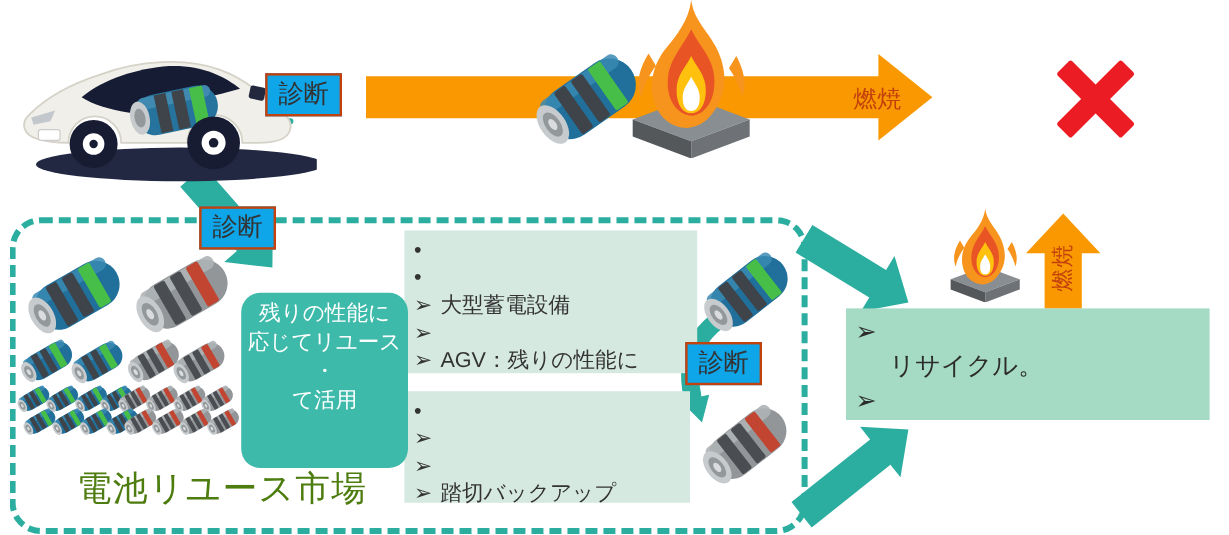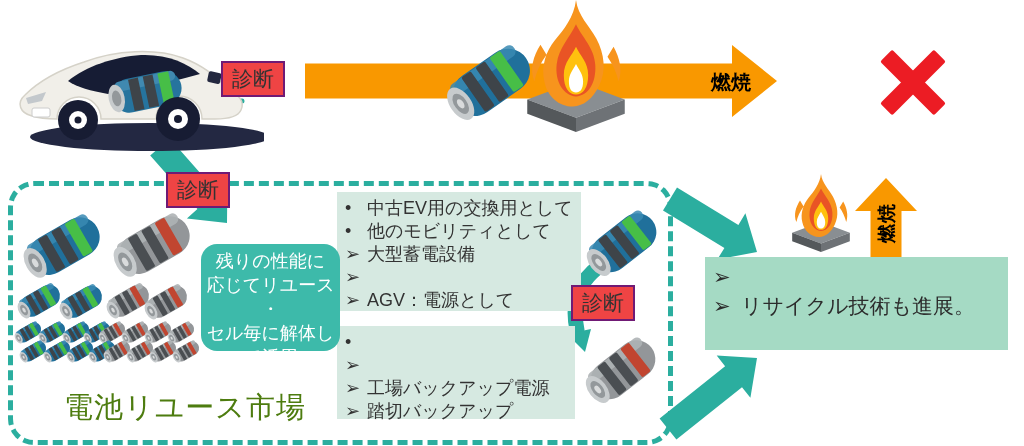--- a/index.html
+++ b/index.html
@@ -9,39 +9,39 @@
   }
   .abs{position:absolute;}
   
   .dashed-box{
     left:8px;top:181px;width:655px;height:254px;
     border:5px dashed #2BAE9F;border-radius:26px;background:#ffffff;
   }
   .fxsvg{left:0;top:0;width:1024px;height:446px;}
   
   .badge{
-    background:#ef4444;border:2px solid #701a75;color:#333;
+    background:#0ea5e9;border:2px solid #c2410c;color:#333;
     font-size:21px;line-height:1.25;padding:3px 9px;white-space:nowrap;
   }
   
   .mint{background:#D6E9E1;color:#333;padding:5px 6px 4px 8px;box-sizing:border-box;}
   .mint .li{display:flex;font-size:18px;line-height:23px;white-space:nowrap;}
   .mint .blt{display:inline-block;min-width:22px;text-align:left;}
   .panel{background:#A5DAC4;color:#2c2c2c;padding:5px 8px;box-sizing:border-box;}
   .panel .li{display:flex;font-size:21px;line-height:29px;white-space:nowrap;}
   .panel .blt{display:inline-block;min-width:28px;}
   
   .policy{
-    left:201px;top:244px;width:139px;height:107px;border-radius:16px;
+    left:201px;top:244px;width:139px;height:146px;border-radius:16px;
     background:#3DBAAA;color:#fff;text-align:center;padding-top:5px;box-sizing:border-box;
   }
   .policy div{font-size:18px;line-height:24px;white-space:nowrap;}
   .market-title{left:64px;top:388px;font-size:29px;letter-spacing:1px;color:#4d7c0f;white-space:nowrap;}
   
-  .burn-label{color:#000000;font-weight:bold;font-size:20px;white-space:nowrap;}
+  .burn-label{color:#c2410c;font-weight:normal;font-size:20px;white-space:nowrap;}
   .burn-vert{
     left:866px;top:202px;width:42px;height:42px;line-height:42px;text-align:center;
     transform:rotate(-90deg);font-size:19px;letter-spacing:1px;
   }
   
   .cross{left:884px;top:51px;width:58px;height:62px;}
   .cross .bar{position:absolute;left:-9px;top:23px;width:76px;height:17px;background:#EC1C24;border-radius:2px;}
   .cross .b1{transform:rotate(45deg);}
   .cross .b2{transform:rotate(-45deg);}
   .smoke{background:#ffffff;border-radius:3px;}
@@ -210,74 +210,70 @@
     <circle cx="166" cy="95" r="22" fill="#171C33"></circle>
       <circle cx="166" cy="95" r="10" fill="#ffffff"></circle>
       <circle cx="166" cy="95" r="4" fill="#171C33"></circle>
     <rect x="196" y="48" width="13" height="11" rx="2" fill="#23283F" transform="rotate(12 202 53)"></rect>
     <rect x="20" y="84" width="18" height="9" rx="2" fill="#ffffff" stroke="#cccccc"></rect>
   </svg>
 
   <div class="mint abs" style="left:337px;top:192px;width:244px;height:119px">
     <div class="li">
         <span class="blt">•</span>
-        <span>中古EV用の交換用として</span>
       </div>
     <div class="li">
         <span class="blt">•</span>
-        <span>他のモビリティとして</span>
       </div>
     <div class="li">
         <span class="blt">➢</span>
         <span>大型蓄電設備</span>
       </div>
     <div class="li">
         <span class="blt">➢</span>
       </div>
     <div class="li">
         <span class="blt">➢</span>
-        <span>AGV：電源として</span>
+        <span>AGV：残りの性能に</span>
       </div>
   </div>
 
   <div class="mint abs" style="left:337px;top:326px;width:238px;height:93px">
     <div class="li">
         <span class="blt">•</span>
       </div>
     <div class="li">
         <span class="blt">➢</span>
       </div>
     <div class="li">
         <span class="blt">➢</span>
-        <span>工場バックアップ電源</span>
       </div>
     <div class="li">
         <span class="blt">➢</span>
         <span>踏切バックアップ</span>
       </div>
   </div>
 
   <div class="panel abs" style="left:705px;top:257px;width:303px;height:93px">
     <div class="li">
         <span class="blt">➢</span>
       </div>
     <div class="li">
         <span class="blt"></span>
-      </div>
-    <div class="li">
-        <span class="blt">➢</span>
-        <span>リサイクル技術も進展。</span>
+        <span>リサイクル。</span>
+      </div>
+    <div class="li">
+        <span class="blt">➢</span>
       </div>
   </div>
 
   <div class="policy abs">
     <div>残りの性能に</div>
     <div>応じてリユース</div>
     <div>・</div>
-    <div>セル毎に解体し</div>
     <div>て活用</div>
   </div>
 
   <div class="market-title abs">電池リユース市場</div>
 
   <div class="badge abs" style="left:221px;top:61px">診断</div>
   <div class="badge abs" style="left:166px;top:172px">診断</div>
   <div class="badge abs" style="left:571px;top:285px">診断</div>
 
   <div class="burn-label abs" style="left:711px;top:69px">燃焼</div>

